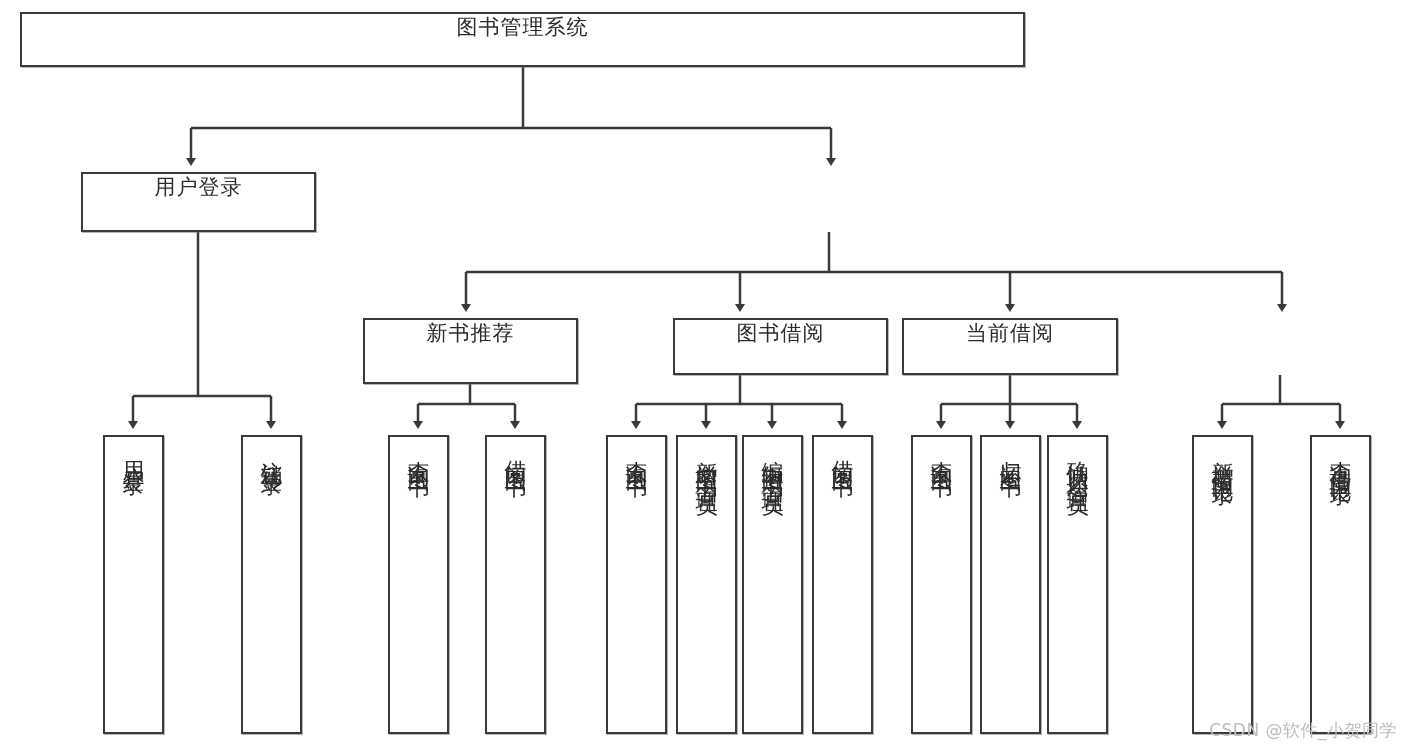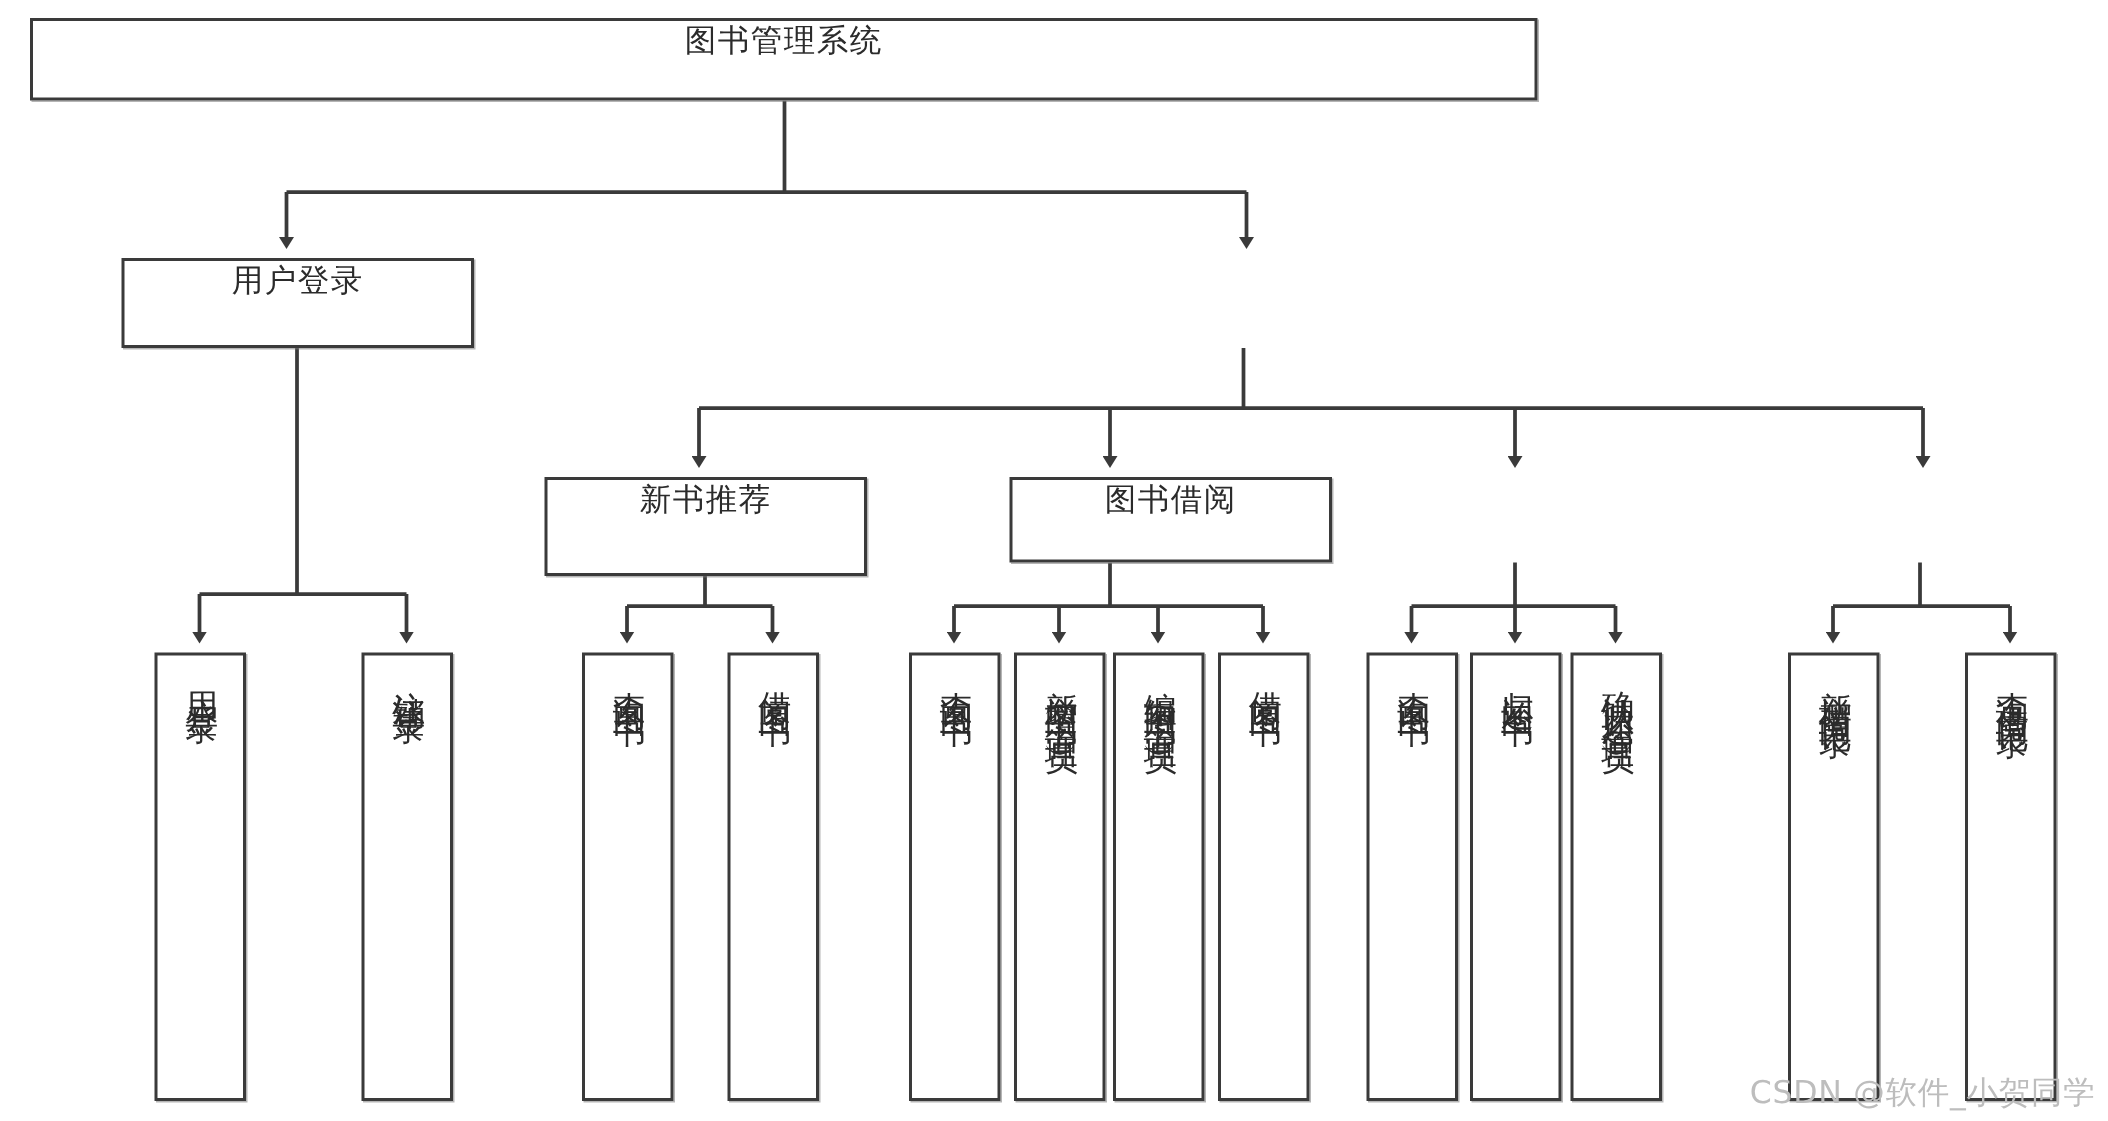--- a/index.html
+++ b/index.html
@@ -43,21 +43,21 @@
     font-size:22px;
     letter-spacing:5px;
     line-height:1;
     white-space:normal;
     max-height:285px;
   }
   .watermark{
     position:absolute;
     right:8px;
     bottom:5px;
-    font-size:21px;
+    font-size:17px;
     color:#bdbdbd;
     letter-spacing:.5px;
     white-space:nowrap;
   }
 </style>
 </head>
 <body>
 
 <div id="diagram">
 
@@ -118,20 +118,23 @@
   <div class="node lvl2" style="left:81px;top:172px;width:235px;height:60px;">
     <span class="label">用户登录</span>
   </div>
 
   <div class="node lvl3" style="left:363px;top:318px;width:215px;height:66px;">
     <span class="label">新书推荐</span>
   </div>
   <div class="node lvl3" style="left:633px;top:318px;width:215px;height:57px;margin-left:40px;">
     <span class="label">图书借阅</span>
   </div>
+  <div class="node lvl3" style="left:902px;top:318px;width:216px;height:57px;">
+    <span class="label">当前借阅</span>
+  </div>
 
   <div class="node leaf" style="left:103px;top:435px;width:61px;height:299px;">
     <span class="label">用户登录</span>
   </div>
   <div class="node leaf" style="left:241px;top:435px;width:61px;height:299px;">
     <span class="label">注销登录</span>
   </div>
 
   <div class="node leaf" style="left:388px;top:435px;width:61px;height:299px;">
     <span class="label">查询图书</span>

